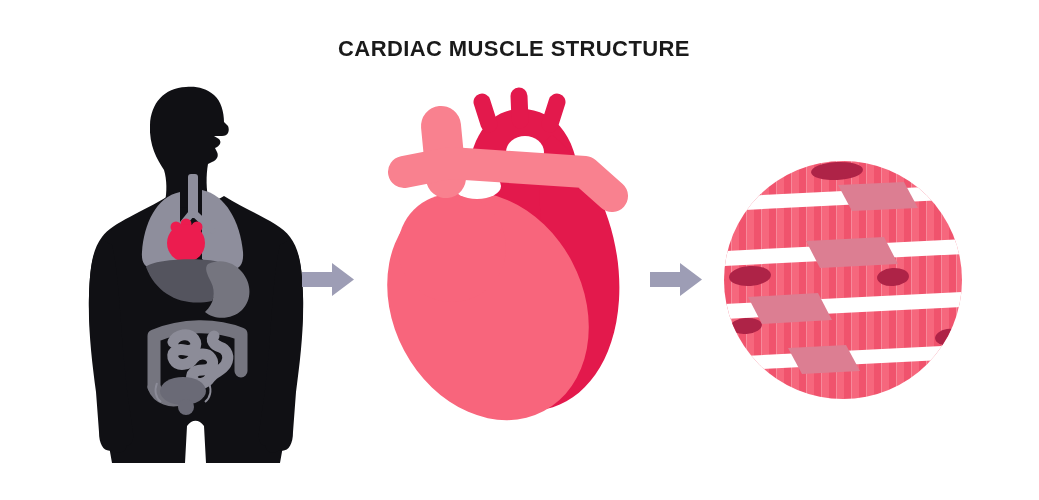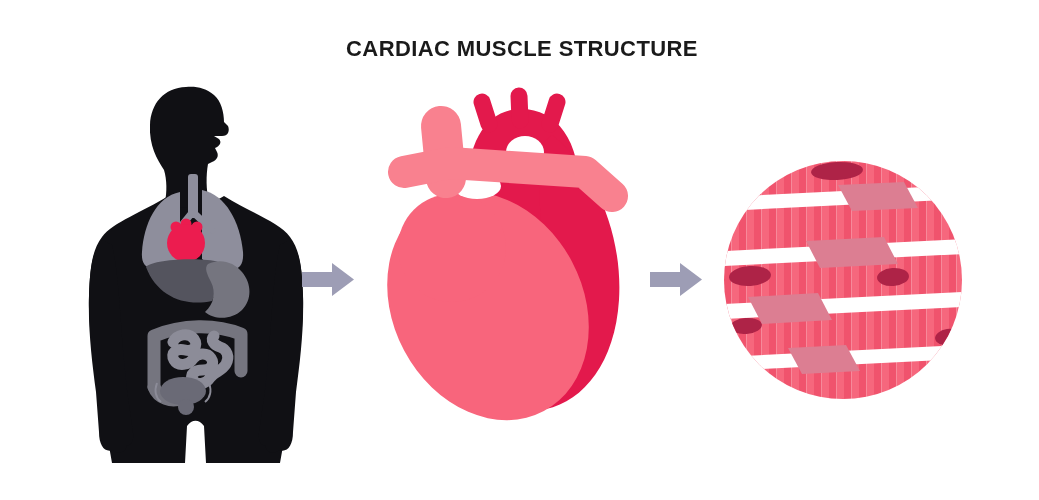--- a/index.html
+++ b/index.html
@@ -5,21 +5,21 @@
   html,body{margin:0;padding:0;background:#ffffff;}
   .canvas{
     position:relative;
     width:1039px;height:500px;
     background:#ffffff;
     overflow:hidden;
     font-family:"Liberation Sans", sans-serif;
   }
   .title{
     position:absolute;
-    top:36px;left:12px;width:1020px;
+    top:36px;left:4px;width:1020px;
     text-align:center;
     font-size:22px;
     font-weight:700;
     letter-spacing:.4px;
     color:#1a1a1a;
   }
   svg{position:absolute;left:0;top:0;}
 </style>
 </head>
 <body>

